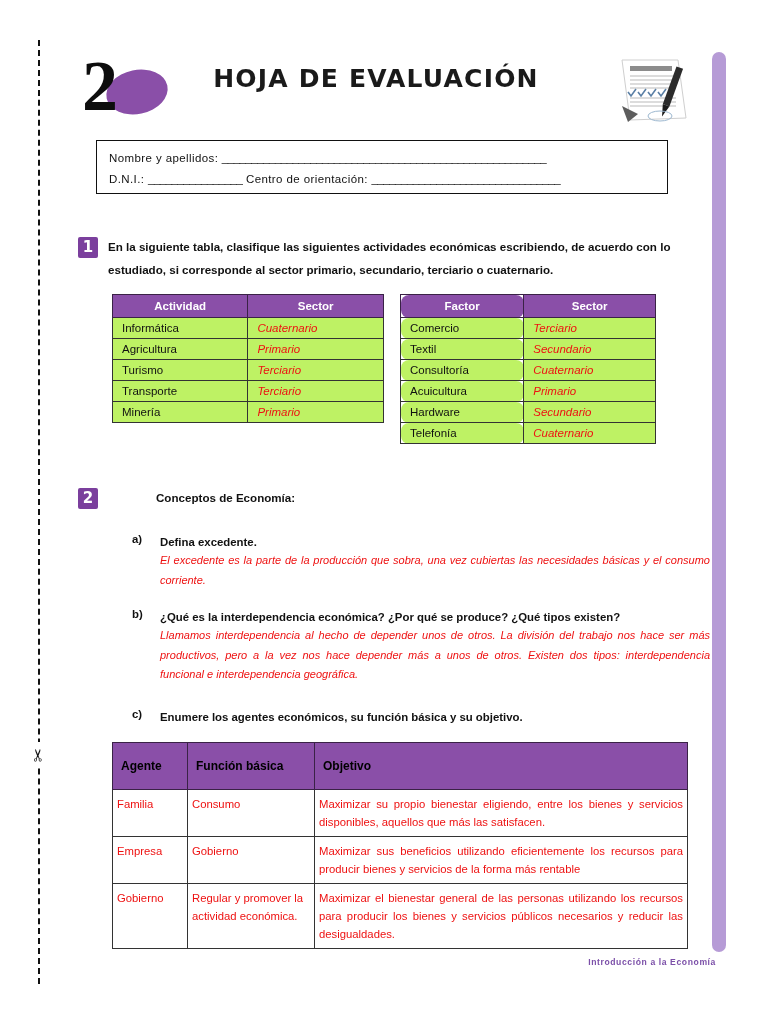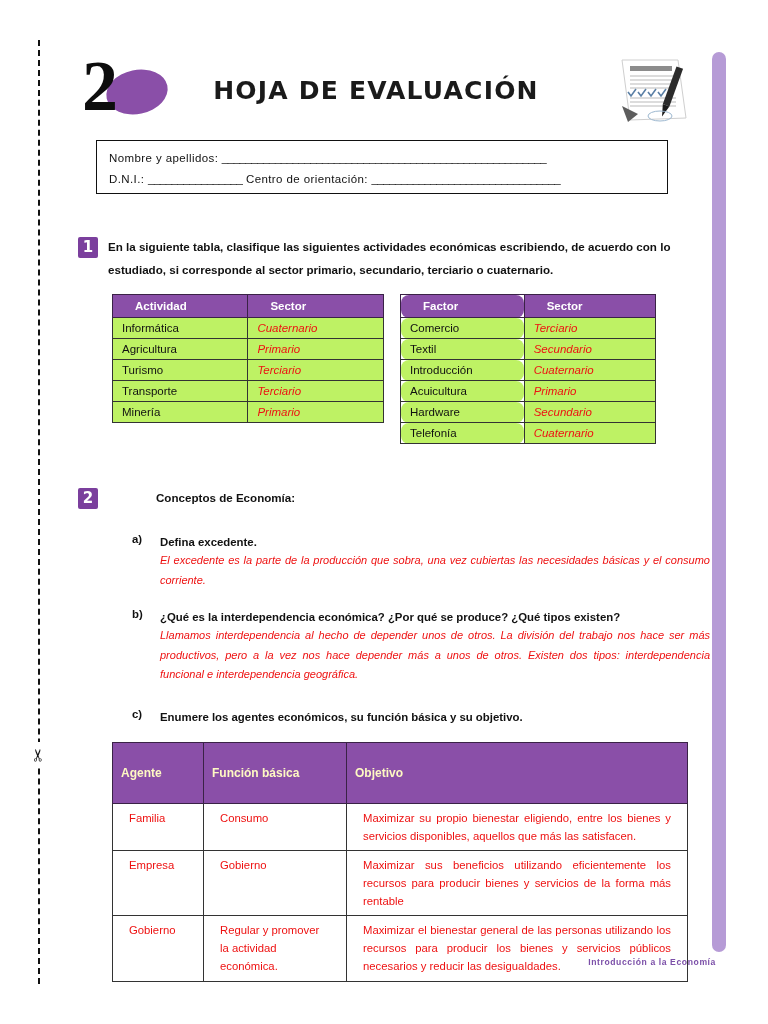--- a/index.html
+++ b/index.html
@@ -38,21 +38,21 @@
     position:absolute;left:24px;top:12px;width:62px;height:44px;
     background:#8a4fa8;border-radius:50%;transform:rotate(-12deg);
   }
   .logo-2 .num{
     position:absolute;left:0;top:-8px;
     font-size:72px;font-weight:bold;color:#0d0d0d;
     font-family:"Liberation Serif", serif;
     line-height:1;letter-spacing:-2px;
   }
   .title{
-    position:absolute;left:186px;top:24px;width:380px;
+    position:absolute;left:186px;top:12px;width:380px;
     text-align:center;font-size:25px;font-weight:bold;
     letter-spacing:1.2px;color:#1a1a1a;
     font-family:"DejaVu Sans", sans-serif;
   }
   .doc-icon{position:absolute;left:600px;top:0px;width:100px;height:76px;}
 
   
   .namebox{
     position:absolute;left:96px;top:140px;width:572px;height:54px;
     border:1.6px solid #111;border-radius:0;box-sizing:border-box;
@@ -80,21 +80,21 @@
   }
   .q2-text{
     position:absolute;left:112px;top:491px;
     font-size:11.6px;font-weight:bold;color:#111;margin-left:44px;
   }
 
   
   table{border-collapse:collapse;}
   .tbl{position:absolute;font-size:11.5px;}
   .tbl th{
-    background:#8a4fa8;color:#fff;font-weight:bold;text-align:left;
+    background:#8a4fa8;color:#fff;font-weight:bold;text-align:center;
     padding:5px 22px;border:1px solid #3a2246;font-size:11.5px;
   }
   .tbl td{
     border:1px solid #333;padding:4px 9px;color:#111;
     background:#bef264;vertical-align:top;
   }
   .tbl td.ans{color:#ee1111;font-style:italic;font-weight:normal;}
 
   #tbl-activity{left:112px;top:294px;width:272px;}
   #tbl-activity th:nth-child(1),#tbl-activity td:nth-child(1){width:128px;}
@@ -118,25 +118,25 @@
   }
   #sub-a{left:132px;top:533px;}
   #sub-b{left:132px;top:608px;}
   #sub-c{left:132px;top:708px;}
 
   
   #tbl-agents{
     position:absolute;left:112px;top:742px;width:576px;font-size:11.3px;
   }
   #tbl-agents th{
-    background:#8a4fa8;color:#fef9c3;font-weight:bold;text-align:left;
-    padding:23px 8px;border:1px solid #3a2246;font-size:12px;margin-left:12px;
+    background:#8a4fa8;color:#000000;font-weight:bold;text-align:left;
+    padding:16px 8px;border:1px solid #3a2246;font-size:12px;margin-left:12px;
   }
   #tbl-agents td{
-    border:1px solid #333;padding:5px 16px;color:#ee1111;
+    border:1px solid #333;padding:5px 4px;color:#ee1111;
     background:#fff;vertical-align:top;line-height:1.6;
   }
   #tbl-agents td.obj{text-align:justify;}
   #tbl-agents th:nth-child(1),#tbl-agents td:nth-child(1){width:58px;}
   #tbl-agents th:nth-child(2),#tbl-agents td:nth-child(2){width:110px;}
 
   
   .footer{
     position:absolute;right:52px;top:957px;
     font-size:8.6px;font-weight:bold;color:#7b4fa8;letter-spacing:.6px;
@@ -244,21 +244,21 @@
     <tbody>
       <tr>
           <td>Comercio</td>
           <td class="ans">Terciario</td>
         </tr>
       <tr>
           <td>Textil</td>
           <td class="ans">Secundario</td>
         </tr>
       <tr>
-          <td>Introducción</td>
+          <td>Consultoría</td>
           <td class="ans">Cuaternario</td>
         </tr>
       <tr>
           <td>Acuicultura</td>
           <td class="ans">Primario</td>
         </tr>
       <tr>
           <td>Hardware</td>
           <td class="ans">Secundario</td>
         </tr>

